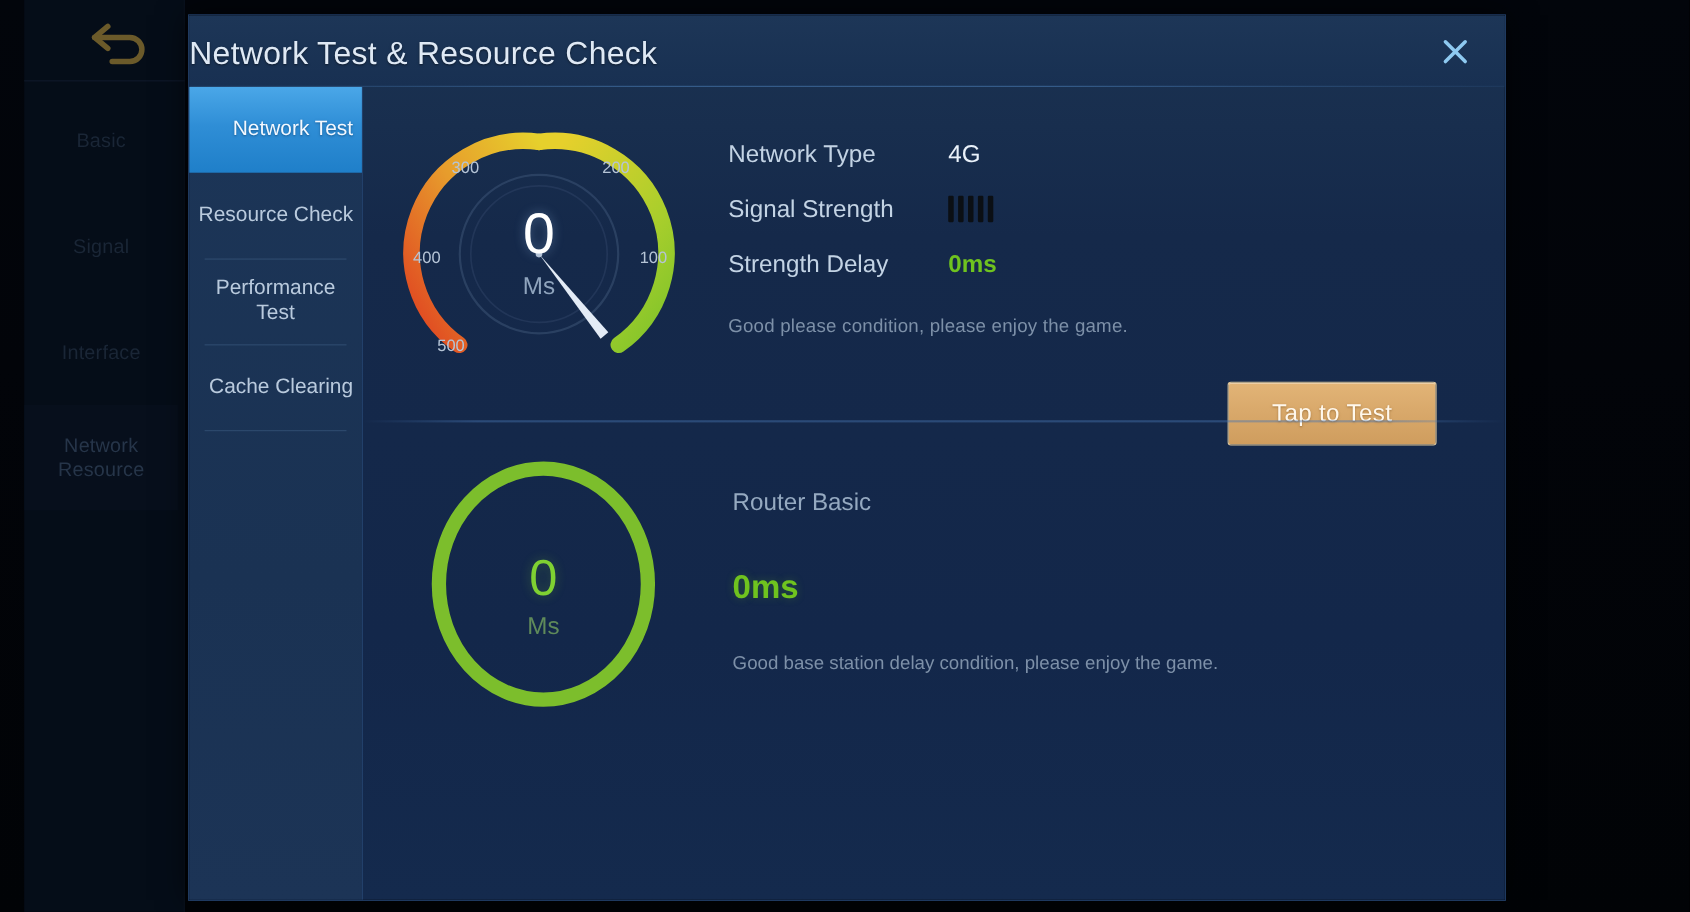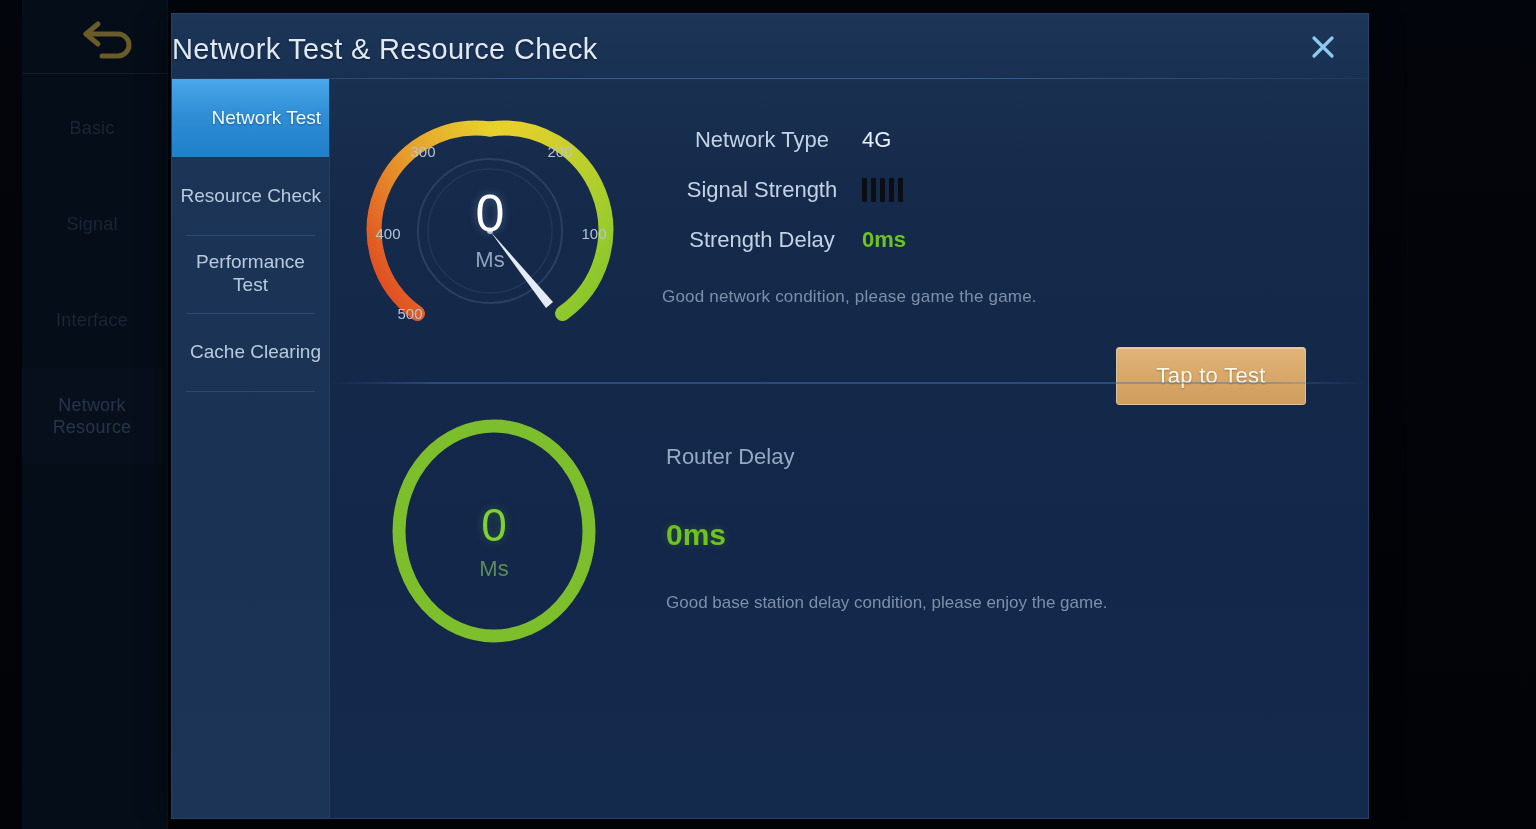--- a/index.html
+++ b/index.html
@@ -219,21 +219,20 @@
     flex: 1 1 auto;
     margin-top: 36px;
     margin-left: 22px;
     position: relative;
     height: 240px;
   }
   .info-row {
     display: flex;
     align-items: center;
     height: 50px;
-    text-align: center;
   }
   .info-label {
     width: 200px;
     flex: 0 0 200px;
     color: #c3d3e4;
     font-size: 22px;
   }
   .info-value {
     color: #e9f1fa;
     font-size: 22px;
@@ -458,42 +457,42 @@
                   <i></i>
                   <i></i>
               </div>
             </div>
 
             <div class="info-row">
               <div class="info-label">Strength Delay</div>
               <div class="info-value accent">0ms</div>
             </div>
 
-            <div class="info-note">Good network condition, please game the game.</div>
+            <div class="info-note">Good please condition, please enjoy the game.</div>
           </div>
 
           <button class="test-btn">Tap to Test</button>
         </div>
 
         <div class="section-rule"></div>
 
         <div class="section-bottom">
 
           <div class="ring-wrap">
             <svg class="ring-svg" viewBox="0 0 300 260">
               <ellipse cx="150" cy="123" rx="95" ry="105" fill="none" stroke="#7cbe2c" stroke-width="13"></ellipse>
             </svg>
             <div class="ring-center">
               <div class="ring-value">0</div>
               <div class="ring-unit">Ms</div>
             </div>
           </div>
 
           <div class="router-info">
-            <div class="router-title">Router Delay</div>
+            <div class="router-title">Router Basic</div>
             <div class="router-value">0ms</div>
             <div class="router-note">Good base station delay condition, please enjoy the game.</div>
           </div>
         </div>
 
       </div>
     </div>
   </div>
 </div>
 

